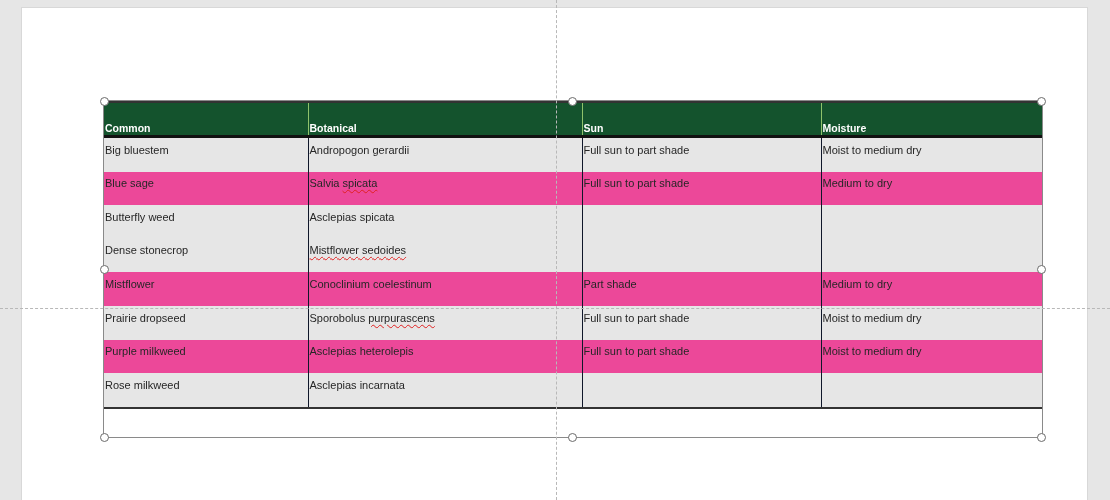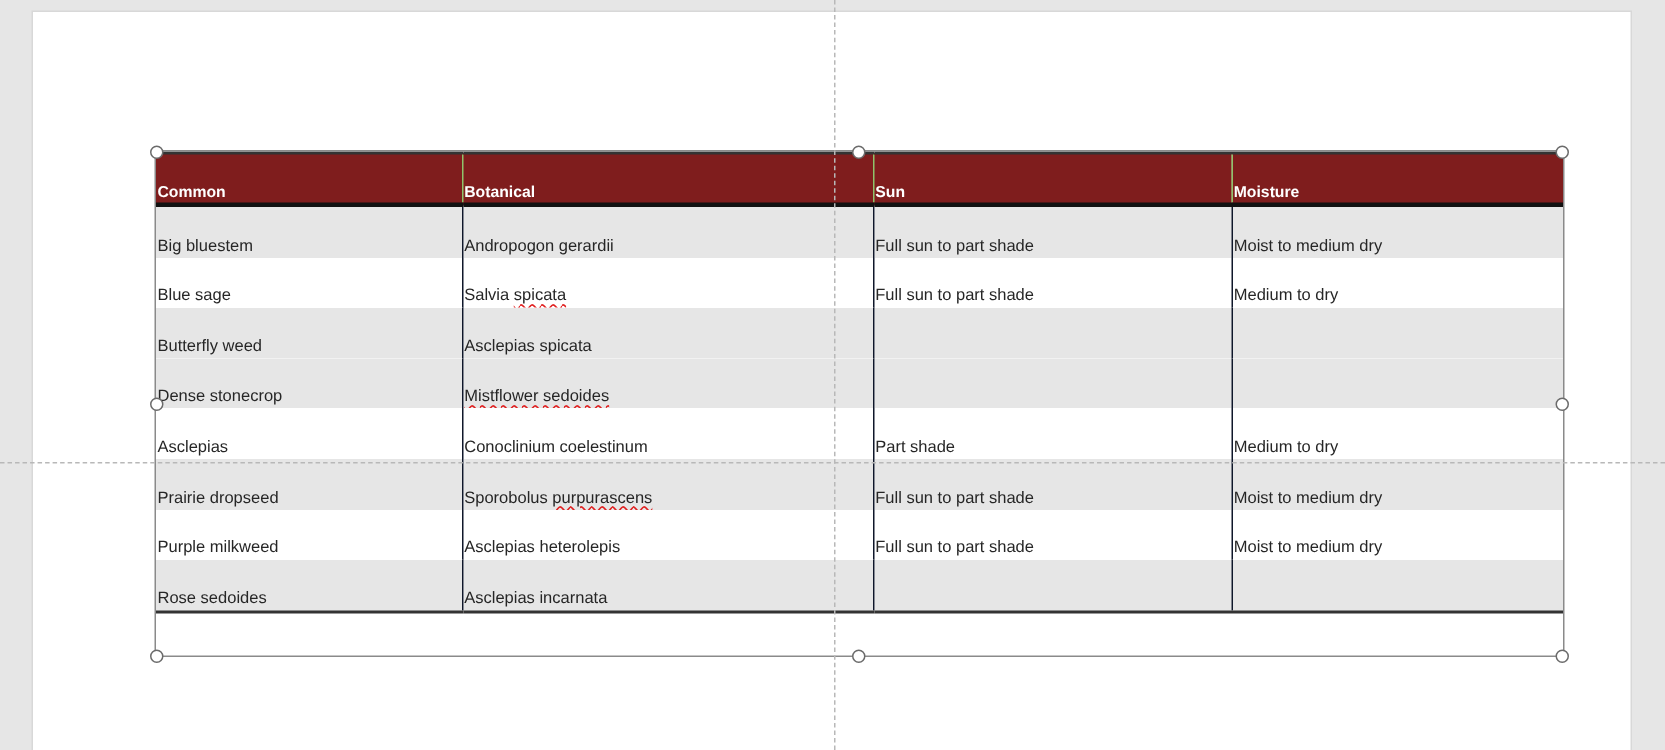--- a/index.html
+++ b/index.html
@@ -41,21 +41,21 @@
       width: 938px;
       table-layout: fixed;
       font-size: 11px;
       color: #262626;
     }
     table.plants col.c1 { width: 204px; }
     table.plants col.c2 { width: 274px; }
     table.plants col.c3 { width: 239px; }
     table.plants col.c4 { width: 221px; }
     table.plants thead th {
-      background: #7f1d1d;
+      background: #14532d;
       color: #ffffff;
       font-weight: bold;
       text-align: left;
       vertical-align: bottom;
       height: 31px;
       padding: 0 0 1px 1px;
       border-top: 2px solid #333333;
       border-bottom: 3px solid #111111;
       border-left: 1px solid #8fc26b;
       font-size: 10.5px;
@@ -65,23 +65,23 @@
       height: 33.6px;
       padding: 0 0 0 1px;
       vertical-align: bottom;
       line-height: 14px;
       border-left: 1px solid #0f172a;
       white-space: nowrap;
       overflow: hidden;
     }
     table.plants tbody td:first-child { border-left: none; }
     table.plants tbody tr.odd td { background: #e6e6e6; }
-    table.plants tbody tr.even td { background: #ffffff; }
+    table.plants tbody tr.even td { background: #ec4899; }
     table.plants tbody tr:last-child td { border-bottom: 2px solid #333333; }
-    .txt { display: inline-block; padding-bottom: 1px; }
+    .txt { display: inline-block; padding-bottom: 15px; }
     .spell {
       text-decoration: underline wavy #e02020;
       text-decoration-thickness: 1px;
       text-underline-offset: 2px;
     }
     .handle {
       position: absolute;
       width: 7px; height: 7px;
       border: 1px solid #6b6b6b;
       border-radius: 50%;
@@ -133,39 +133,39 @@
         <td><span class="txt"></span></td>
         <td><span class="txt"></span></td>
       </tr>
       <tr class="odd">
         <td><span class="txt">Dense stonecrop</span></td>
         <td><span class="txt spell">Mistflower sedoides</span></td>
         <td><span class="txt"></span></td>
         <td><span class="txt"></span></td>
       </tr>
       <tr class="even">
-        <td><span class="txt">Asclepias</span></td>
+        <td><span class="txt">Mistflower</span></td>
         <td><span class="txt">Conoclinium coelestinum</span></td>
         <td><span class="txt">Part shade</span></td>
         <td><span class="txt">Medium to dry</span></td>
       </tr>
       <tr class="odd">
         <td><span class="txt">Prairie dropseed</span></td>
         <td><span class="txt">Sporobolus <span class="spell">purpurascens</span></span></td>
         <td><span class="txt">Full sun to part shade</span></td>
         <td><span class="txt">Moist to medium dry</span></td>
       </tr>
       <tr class="even">
         <td><span class="txt">Purple milkweed</span></td>
         <td><span class="txt">Asclepias heterolepis</span></td>
         <td><span class="txt">Full sun to part shade</span></td>
         <td><span class="txt">Moist to medium dry</span></td>
       </tr>
       <tr class="odd">
-        <td><span class="txt">Rose sedoides</span></td>
+        <td><span class="txt">Rose milkweed</span></td>
         <td><span class="txt">Asclepias incarnata</span></td>
         <td><span class="txt"></span></td>
         <td><span class="txt"></span></td>
       </tr>
     </tbody>
   </table>
 </div>
 
 <div class="handle" style="left:100px; top:97px;"></div>
 <div class="handle" style="left:568px; top:97px;"></div>

